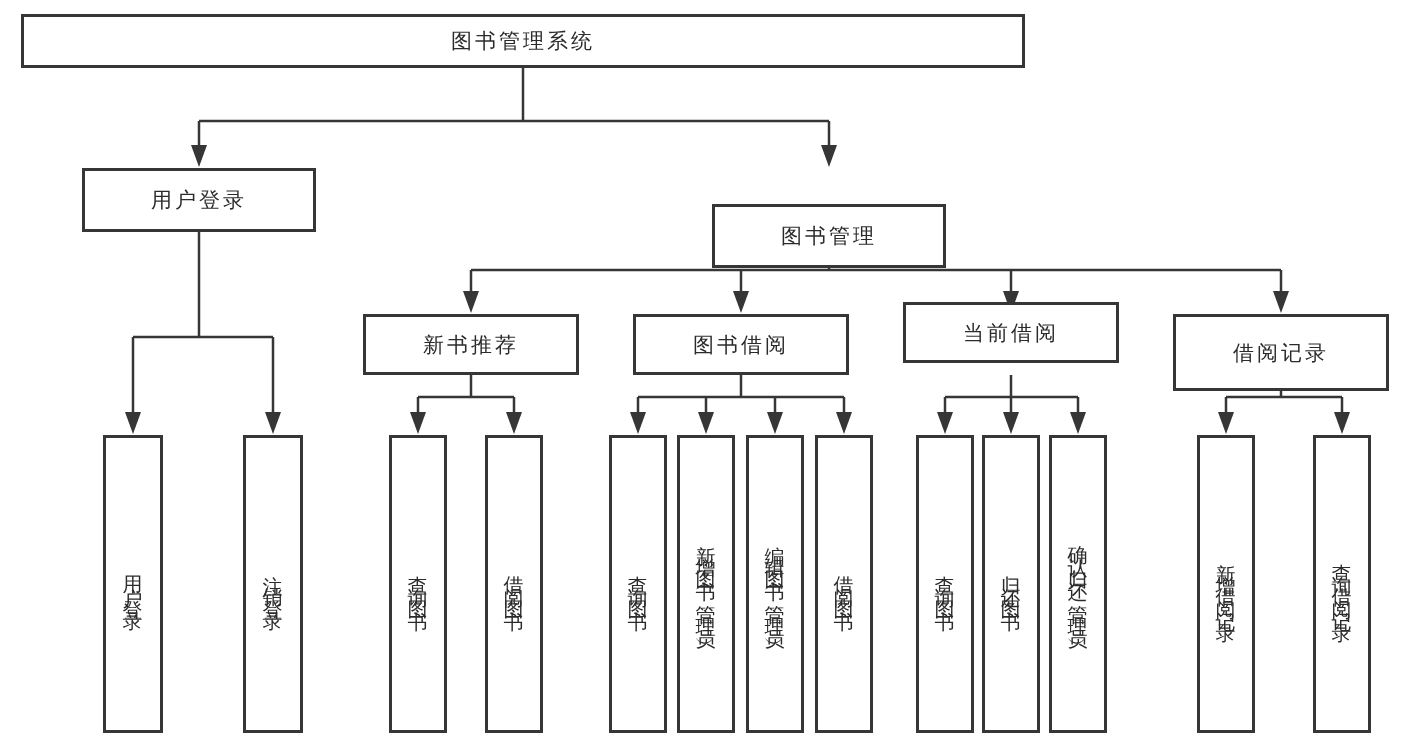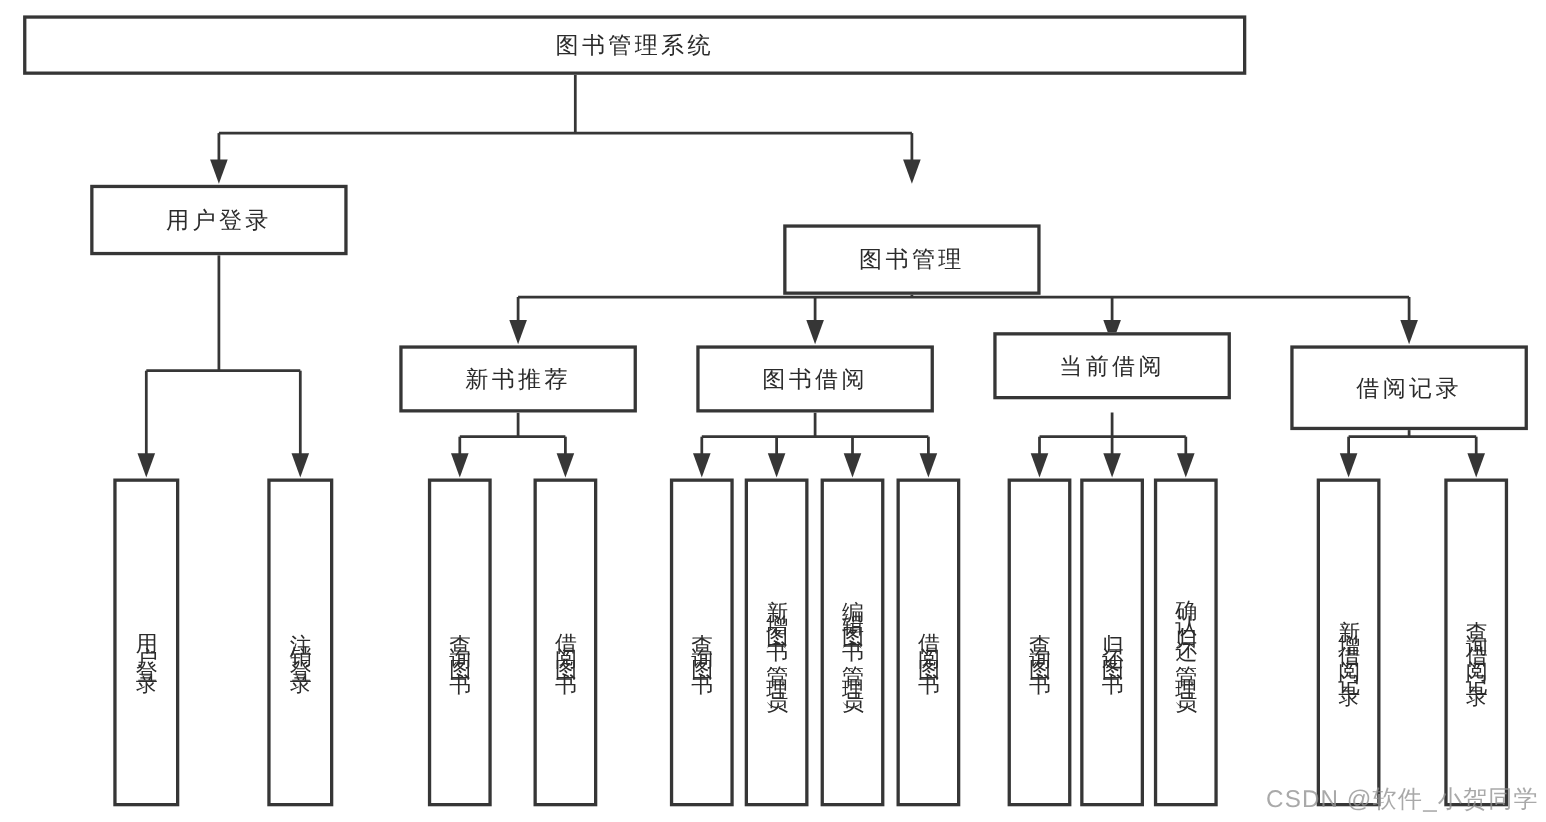--- a/index.html
+++ b/index.html
@@ -102,21 +102,21 @@
       <polygon points="767,412 783,412 775,434"></polygon>
       <polygon points="836,412 852,412 844,434"></polygon>
       <polygon points="937,412 953,412 945,434"></polygon>
       <polygon points="1003,412 1019,412 1011,434"></polygon>
       <polygon points="1070,412 1086,412 1078,434"></polygon>
       <polygon points="1218,412 1234,412 1226,434"></polygon>
       <polygon points="1334,412 1350,412 1342,434"></polygon>
     </g>
   </svg>
 
-  <div class="box hbox" style="left:21px;top:14px;width:1112px;height:54px;">
+  <div class="box hbox" style="left:21px;top:14px;width:1004px;height:54px;">
     <span>图书管理系统</span>
   </div>
 
   <div class="box hbox" style="left:82px;top:168px;width:234px;height:64px;">
     <span>用户登录</span>
   </div>
   <div class="box hbox" style="left:712px;top:168px;width:234px;height:64px;margin-top:36px;">
     <span>图书管理</span>
   </div>
 
@@ -170,15 +170,14 @@
     <span class="vtext">确认归还（管理员）</span>
   </div>
 
   <div class="box vbox" style="left:1197px;top:435px;width:58px;height:298px;">
     <span class="vtext">新增借阅记录</span>
   </div>
   <div class="box vbox" style="left:1313px;top:435px;width:58px;height:298px;">
     <span class="vtext">查询借阅记录</span>
   </div>
 
-  <div class="watermark">CSDN @软件_小贺同学</div>
 
 </div>
 
 </body></html>

